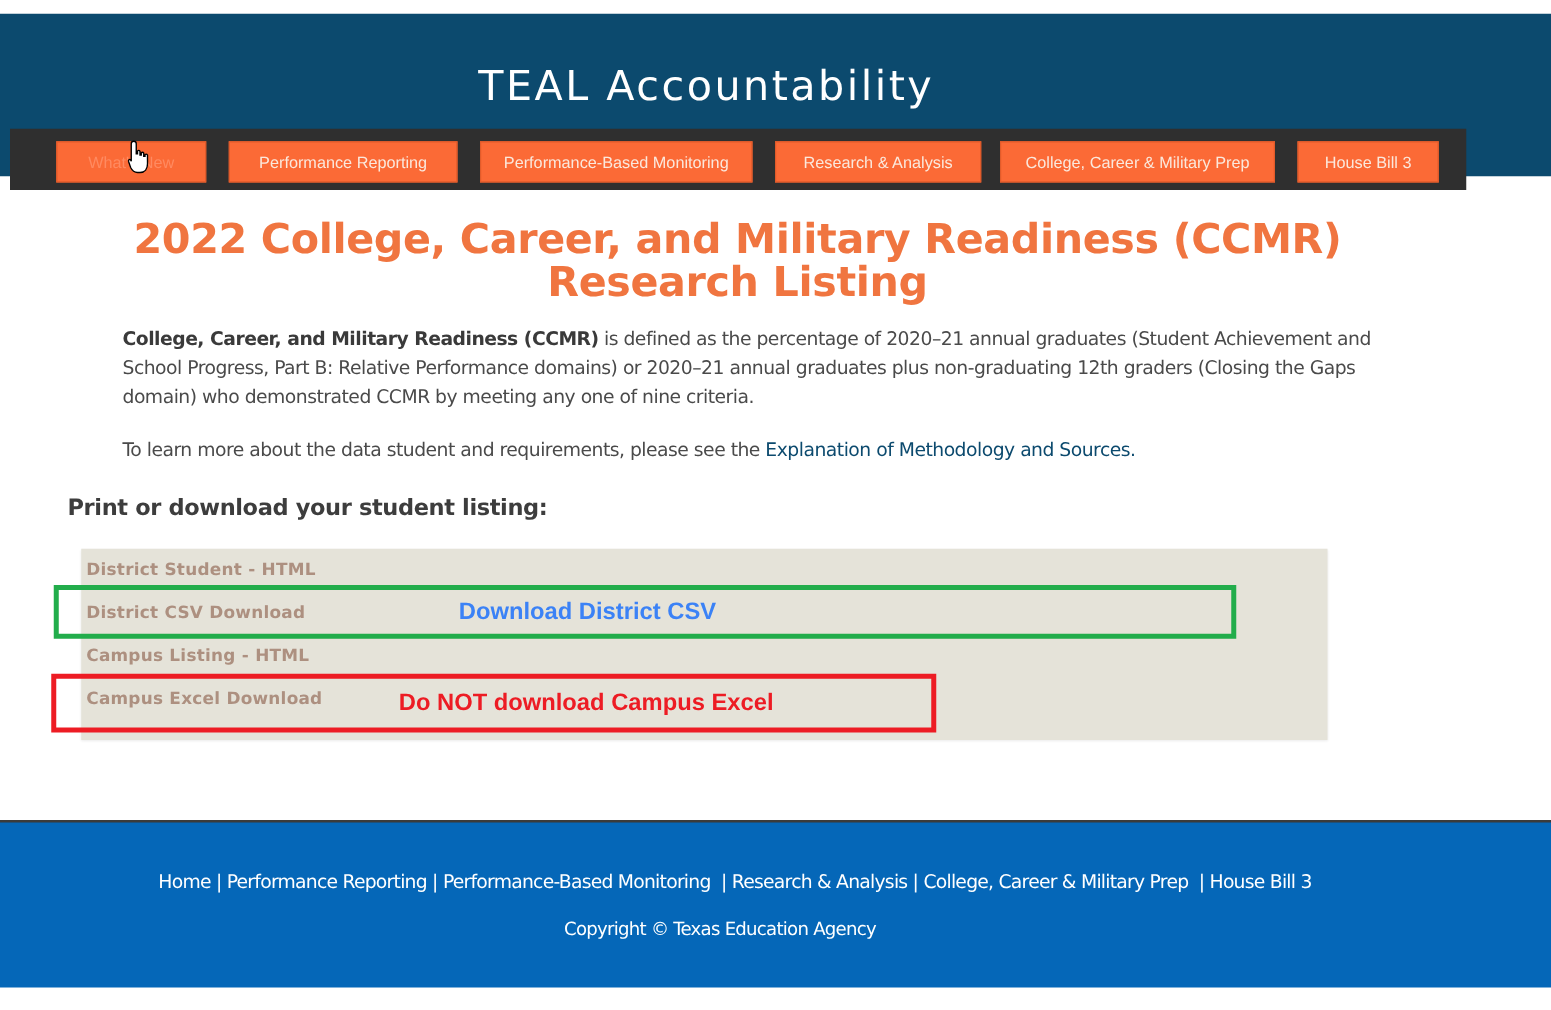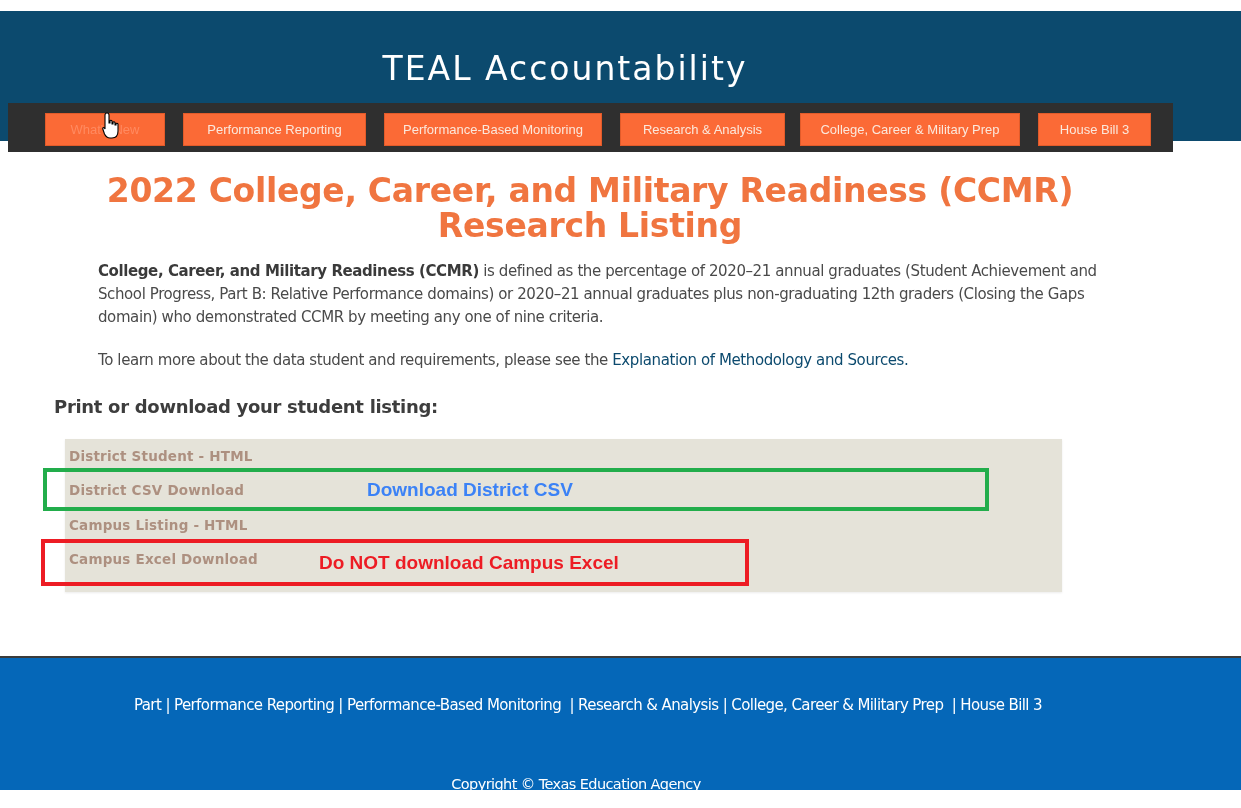--- a/index.html
+++ b/index.html
@@ -68,21 +68,21 @@
     position: absolute; left: 0; top: 656px; width: 1241px; height: 134px;
     background: #0567b8; border-top: 2px solid #3b3b3b;
   }
   .footer-links {
     position: absolute; left: 0; top: 38px; width: 1176px; text-align: center;
     color: #ffffff; font-size: 15px; font-family: "DejaVu Sans", sans-serif; letter-spacing: -0.6px;
   }
   .footer-links span.fl { cursor: pointer; }
   .copyright {
     position: absolute; left: 0; top: 78px; width: 1152px; text-align: center;
-    color: #ffffff; font-size: 14.5px; font-family: "DejaVu Sans", sans-serif; letter-spacing: -0.6px; margin-top: 40px;
+    color: #ffffff; font-size: 14.5px; font-family: "DejaVu Sans", sans-serif; letter-spacing: -0.6px;
   }
 </style>
 </head>
 <body>
 
 <div class="header">
   <div class="site-title">TEAL Accountability</div>
   <div class="navbar">
     <div class="nav-btn active" style="left:37px;width:120px;">What's New</div>
     <div class="nav-btn" style="left:175px;width:183px;">Performance Reporting</div>
@@ -118,16 +118,16 @@
 <div class="listing-link" style="top:517px;">Campus Listing - HTML</div>
 <div class="listing-link" style="top:551px;">Campus Excel Download</div>
 
 <div class="annot-box annot-green"></div>
 <div class="annot-text" style="left:367px;top:479px;color:#3b82f6;">Download District CSV</div>
 <div class="annot-box annot-red"></div>
 <div class="annot-text" style="left:319px;top:552px;color:#ed1c24;">Do NOT download Campus Excel</div>
 
 <div class="footer">
   <div class="footer-links">
-    <span class="fl">Part</span><span> | </span><span class="fl">Performance Reporting</span><span> | </span><span class="fl">Performance-Based Monitoring</span>&nbsp;<span> | </span><span class="fl">Research &amp; Analysis</span><span> | </span><span class="fl">College, Career &amp; Military Prep</span>&nbsp;<span> | </span><span class="fl">House Bill 3</span>
+    <span class="fl">Home</span><span> | </span><span class="fl">Performance Reporting</span><span> | </span><span class="fl">Performance-Based Monitoring</span>&nbsp;<span> | </span><span class="fl">Research &amp; Analysis</span><span> | </span><span class="fl">College, Career &amp; Military Prep</span>&nbsp;<span> | </span><span class="fl">House Bill 3</span>
   </div>
   <div class="copyright">Copyright © Texas Education Agency</div>
 </div>
 
 </body></html>

